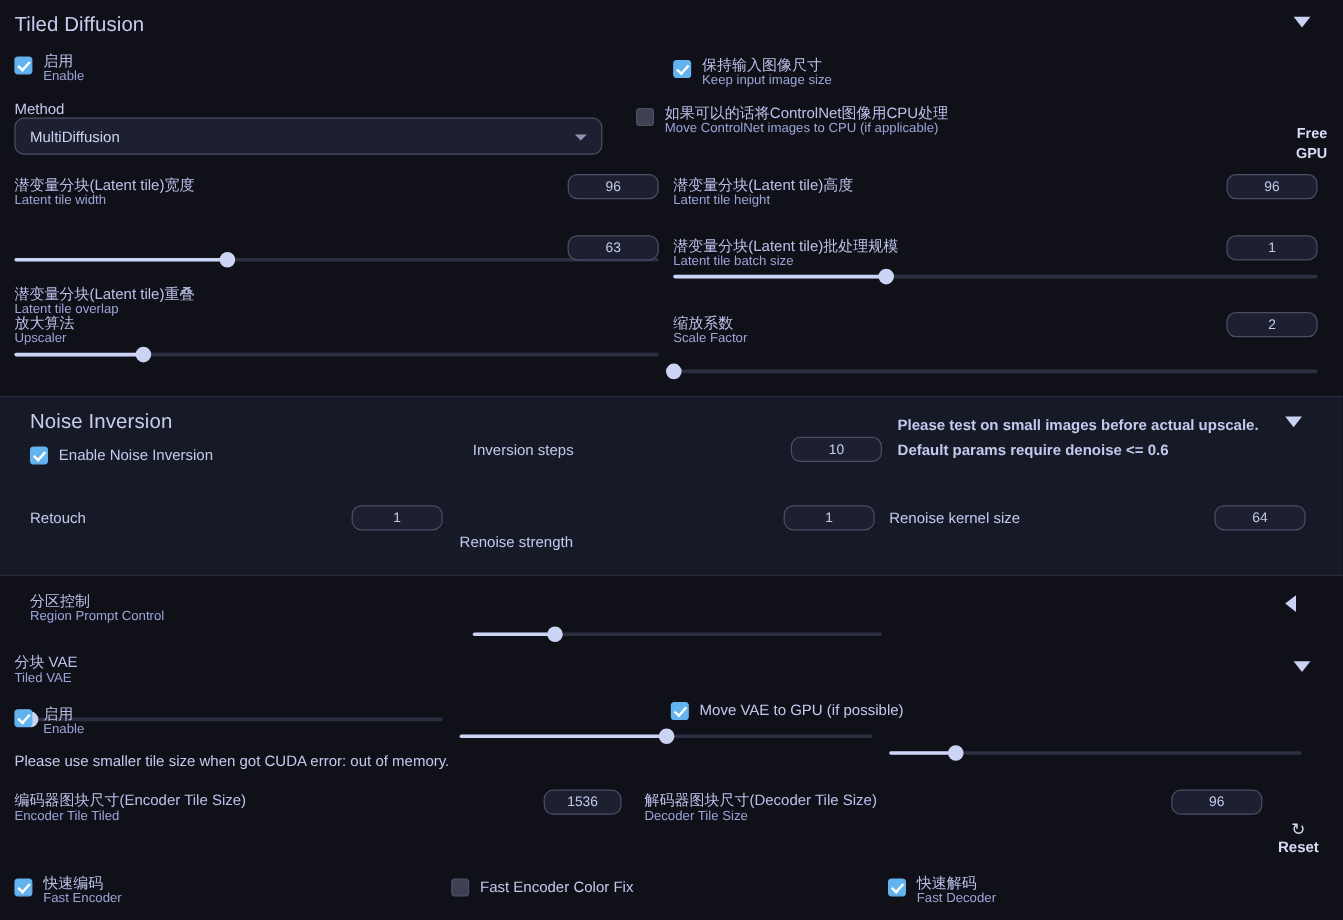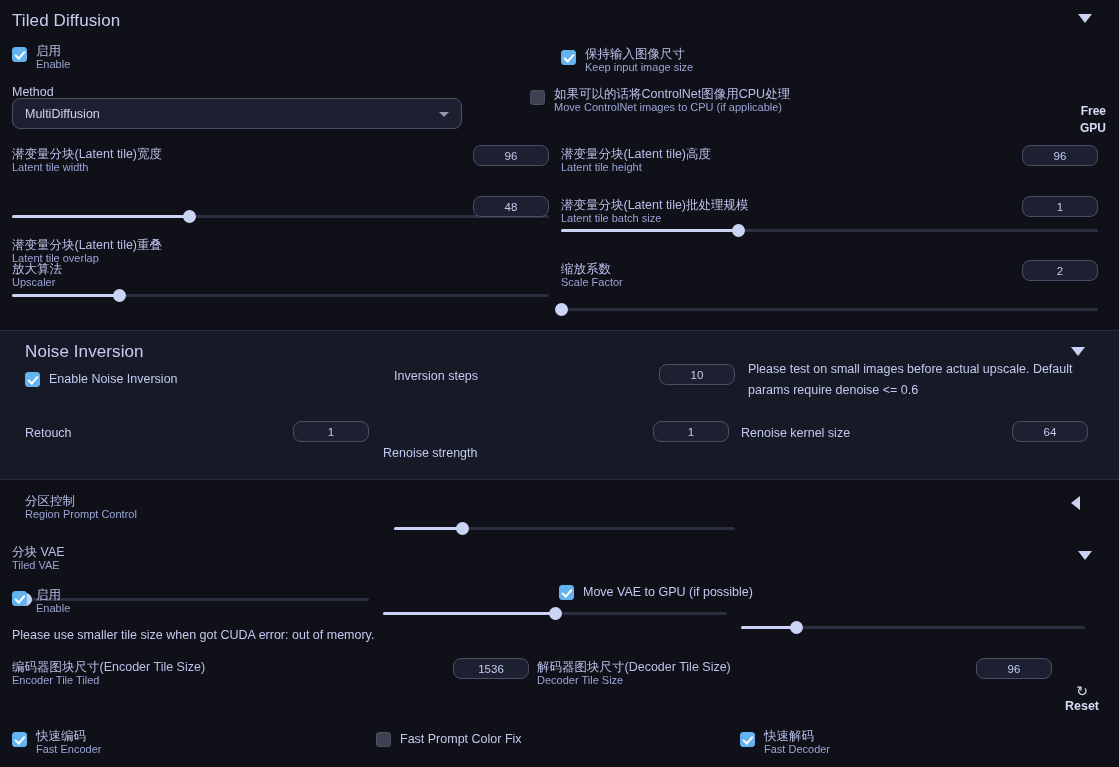--- a/index.html
+++ b/index.html
@@ -125,21 +125,21 @@
   <div class="cbx on"></div>
   <div>
     <div class="lbl-cn">保持输入图像尺寸</div>
     <div class="lbl-en">Keep input image size</div>
   </div>
 </div>
 
 <div class="panel" style="left:12px;top:82px;">
   <span class="lbl-one">Method</span>
 </div>
-<div class="panel dropdown" style="left:12px;top:98px;width:450px;">
+<div class="panel dropdown" style="left:12px;top:98px;width:490px;">
   <span class="val">MultiDiffusion</span>
   <span class="arrow"></span>
 </div>
 
 <div class="panel cbx-row two" style="left:530px;top:88px;">
   <div class="cbx"></div>
   <div>
     <div class="lbl-cn">如果可以的话将ControlNet图像用CPU处理</div>
     <div class="lbl-en">Move ControlNet images to CPU (if applicable)</div>
   </div>
@@ -169,21 +169,21 @@
 <div class="panel slider" style="left:561px;top:178px;width:537px;">
   <div class="track"></div>
   <div class="fill" style="width:33%"></div>
   <div class="knob" style="left:33%"></div>
 </div>
 
 <div class="panel" style="left:12px;top:199px;margin-top:40px;">
   <div class="lbl-cn">潜变量分块(Latent tile)重叠</div>
   <div class="lbl-en">Latent tile overlap</div>
 </div>
-<div class="panel numbox" style="left:473px;top:196px;width:76px;">48</div>
+<div class="panel numbox" style="left:473px;top:196px;width:76px;">63</div>
 <div class="panel slider" style="left:12px;top:229px;width:537px;">
   <div class="track"></div>
   <div class="fill" style="width:20%"></div>
   <div class="knob" style="left:20%"></div>
 </div>
 
 <div class="panel" style="left:561px;top:199px;">
   <div class="lbl-cn">潜变量分块(Latent tile)批处理规模</div>
   <div class="lbl-en">Latent tile batch size</div>
 </div>
@@ -231,21 +231,21 @@
 <div class="panel" style="left:394px;top:366px;">
   <span class="lbl-one">Inversion steps</span>
 </div>
 <div class="panel numbox" style="left:659px;top:364px;width:76px;">10</div>
 <div class="panel slider" style="left:394px;top:389px;width:341px;">
   <div class="track"></div>
   <div class="fill" style="width:20%"></div>
   <div class="knob" style="left:20%"></div>
 </div>
 
-<div class="panel note" style="left:748px;top:359px;width:330px;">Please test on small images before actual upscale. Default params require denoise &lt;= 0.6</div>
+<div class="panel note" style="left:748px;top:344px;width:330px;font-weight:bold;">Please test on small images before actual upscale. Default params require denoise &lt;= 0.6</div>
 
 <div class="panel" style="left:25px;top:423px;">
   <span class="lbl-one">Retouch</span>
 </div>
 <div class="panel numbox" style="left:293px;top:421px;width:76px;">1</div>
 <div class="panel slider" style="left:25px;top:446px;width:344px;">
   <div class="track"></div>
   <div class="fill" style="width:0%"></div>
   <div class="knob" style="left:0%"></div>
 </div>
@@ -300,21 +300,21 @@
 </div>
 
 <div class="panel" style="left:12px;top:625px;">
   <span class="lbl-one">Please use smaller tile size when got CUDA error: out of memory.</span>
 </div>
 
 <div class="panel" style="left:12px;top:661px;">
   <div class="lbl-cn">编码器图块尺寸(Encoder Tile Size)</div>
   <div class="lbl-en">Encoder Tile Tiled</div>
 </div>
-<div class="panel numbox" style="left:453px;top:658px;width:76px;">1536</div>
+<div class="panel numbox" style="left:453px;top:658px;width:65px;">1536</div>
 
 <div class="panel" style="left:537px;top:661px;">
   <div class="lbl-cn">解码器图块尺寸(Decoder Tile Size)</div>
   <div class="lbl-en">Decoder Tile Size</div>
 </div>
 <div class="panel numbox" style="left:976px;top:658px;width:76px;">96</div>
 
 <div class="panel reset-box" style="left:1059px;top:684px;width:46px;">
   <div class="ico">↻</div>
   <div class="txt">Reset</div>
@@ -323,21 +323,21 @@
 <div class="panel cbx-row two" style="left:12px;top:730px;">
   <div class="cbx on"></div>
   <div>
     <div class="lbl-cn">快速编码</div>
     <div class="lbl-en">Fast Encoder</div>
   </div>
 </div>
 
 <div class="panel cbx-row" style="left:376px;top:732px;">
   <div class="cbx"></div>
-  <span class="lbl-one">Fast Prompt Color Fix</span>
+  <span class="lbl-one">Fast Encoder Color Fix</span>
 </div>
 
 <div class="panel cbx-row two" style="left:740px;top:730px;">
   <div class="cbx on"></div>
   <div>
     <div class="lbl-cn">快速解码</div>
     <div class="lbl-en">Fast Decoder</div>
   </div>
 </div>
 

